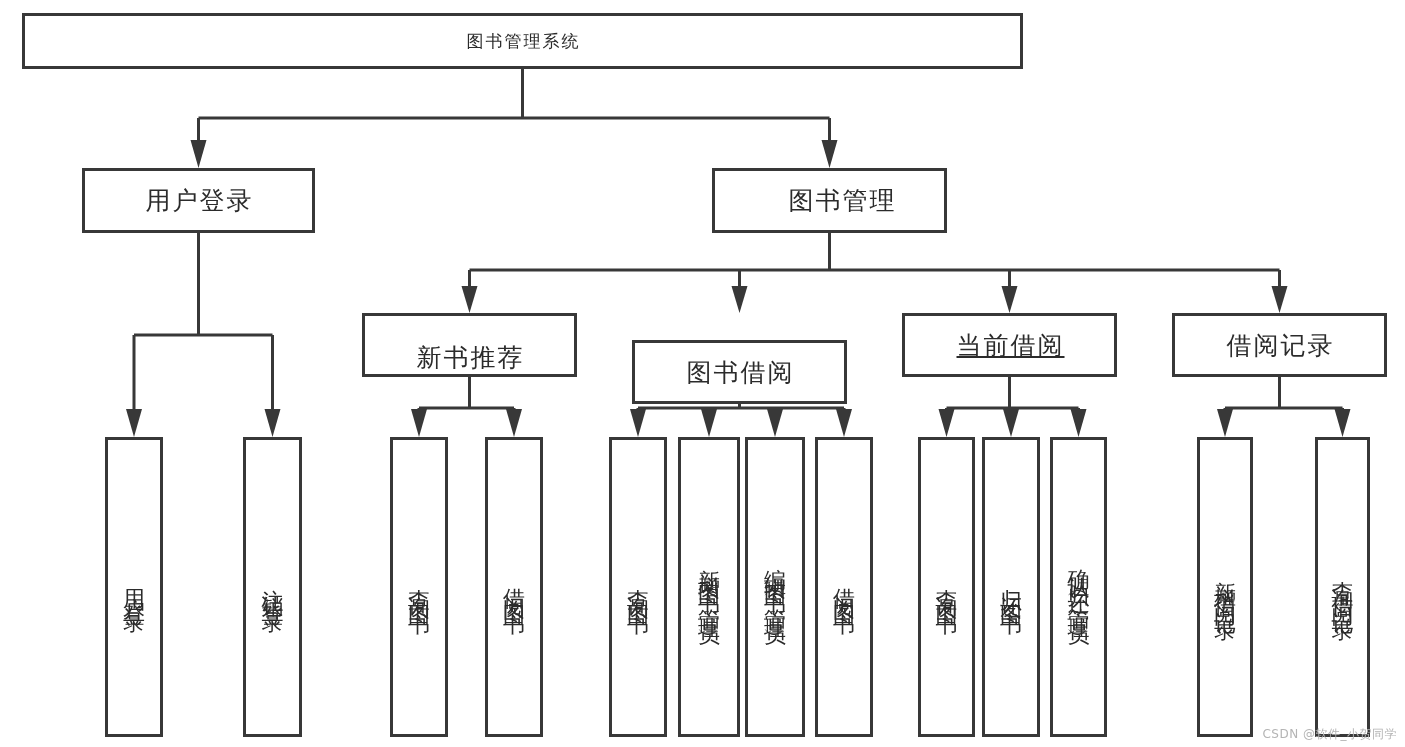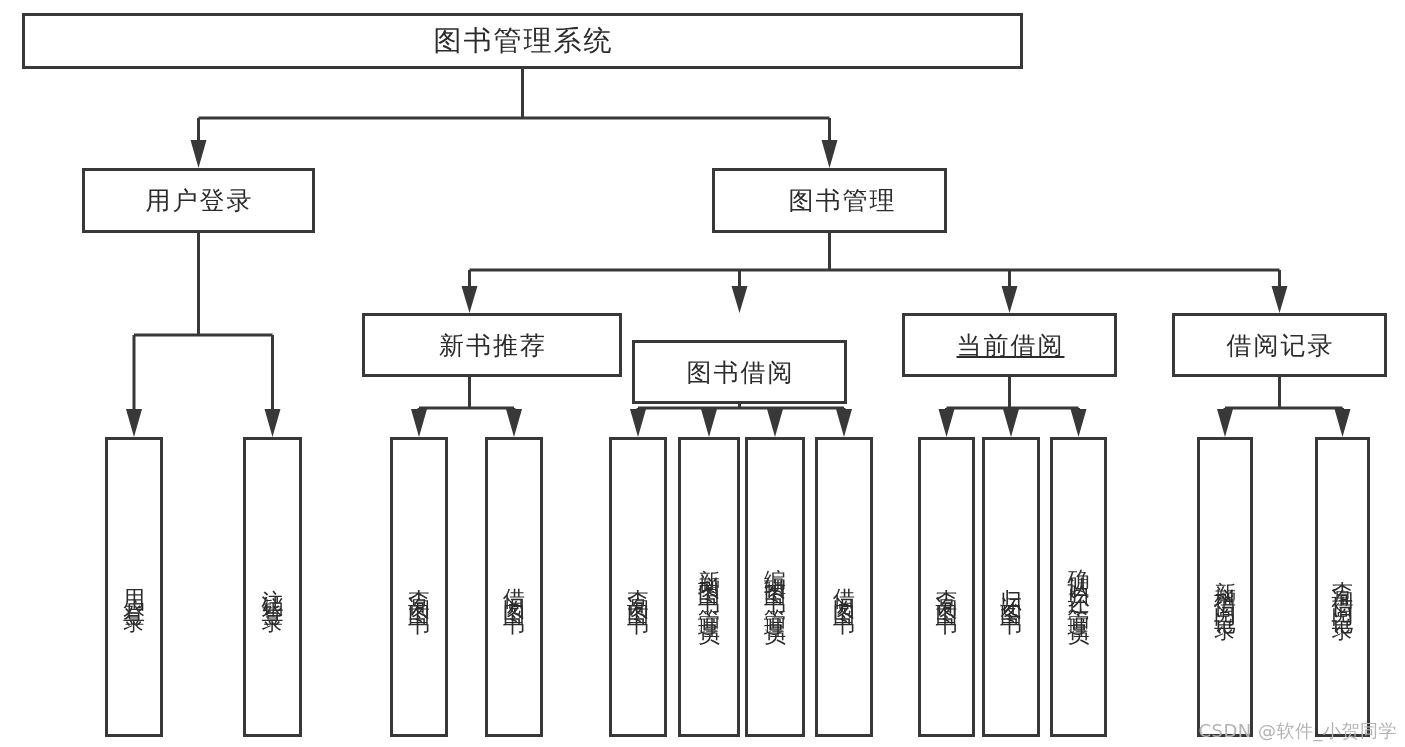--- a/index.html
+++ b/index.html
@@ -28,21 +28,21 @@
     border: 3px solid #383838;
     display: flex;
     align-items: center;
     justify-content: center;
     color: #2b2b2b;
     font-size: 25px;
     letter-spacing: 2px;
     white-space: nowrap;
   }
   .node .lbl { text-indent: 2px; }
-  .node.root { font-size: 28px; }
+  .node.root { font-size: 17px; }
   .leaf {
     position: absolute;
     box-sizing: border-box;
     top: 437px;
     height: 300px;
     background: #ffffff;
     border: 3px solid #383838;
     display: flex;
     align-items: center;
     justify-content: center;
@@ -53,21 +53,21 @@
     font-size: 22px;
     line-height: 1;
     letter-spacing: 8px;
     color: #2b2b2b;
     white-space: nowrap;
   }
   
   .n-root           { left: 22px;   top: 13px;  width: 1001px; height: 56px; }
   .n-user-login     { left: 82px;   top: 168px; width: 233px;  height: 65px; }
   .n-book-mgmt      { left: 712px;  top: 168px; width: 235px;  height: 65px; padding-left: 24px; }
-  .n-new-book-rec   { left: 362px;  top: 313px; width: 260px;  height: 64px; }
+  .n-new-book-rec   { left: 362px;  top: 313px; width: 215px;  height: 64px; align-items: flex-end; }
   .n-book-borrow    { left: 632px;  top: 313px; width: 215px;  height: 64px; margin-top: 27px; }
   .n-current-borrow { left: 902px;  top: 313px; width: 215px;  height: 64px; text-decoration: underline; }
   .n-borrow-record  { left: 1172px; top: 313px; width: 215px;  height: 64px; }
   
   .l-user-login  { left: 105px;  width: 58px; }
   .l-logout      { left: 243px;  width: 59px; }
   .l-rec-query   { left: 390px;  width: 58px; }
   .l-rec-borrow  { left: 485px;  width: 58px; }
   .l-bb-query    { left: 609px;  width: 58px; }
   .l-bb-add      { left: 678px;  width: 62px; }
@@ -75,21 +75,21 @@
   .l-bb-borrow   { left: 815px;  width: 58px; }
   .l-cb-query    { left: 918px;  width: 57px; }
   .l-cb-return   { left: 982px;  width: 58px; }
   .l-cb-confirm  { left: 1050px; width: 57px; }
   .l-br-add      { left: 1197px; width: 56px; }
   .l-br-query    { left: 1315px; width: 55px; }
   .watermark {
     position: absolute;
     right: 8px;
     bottom: 4px;
-    font-size: 18px;
+    font-size: 12px;
     letter-spacing: 0.5px;
     color: #b4b4b4;
   }
 </style>
 </head>
 <body>
 
 <div class="canvas">
 
   <svg class="connectors" viewBox="0 0 1405 747" xmlns="http://www.w3.org/2000/svg" aria-hidden="true">

